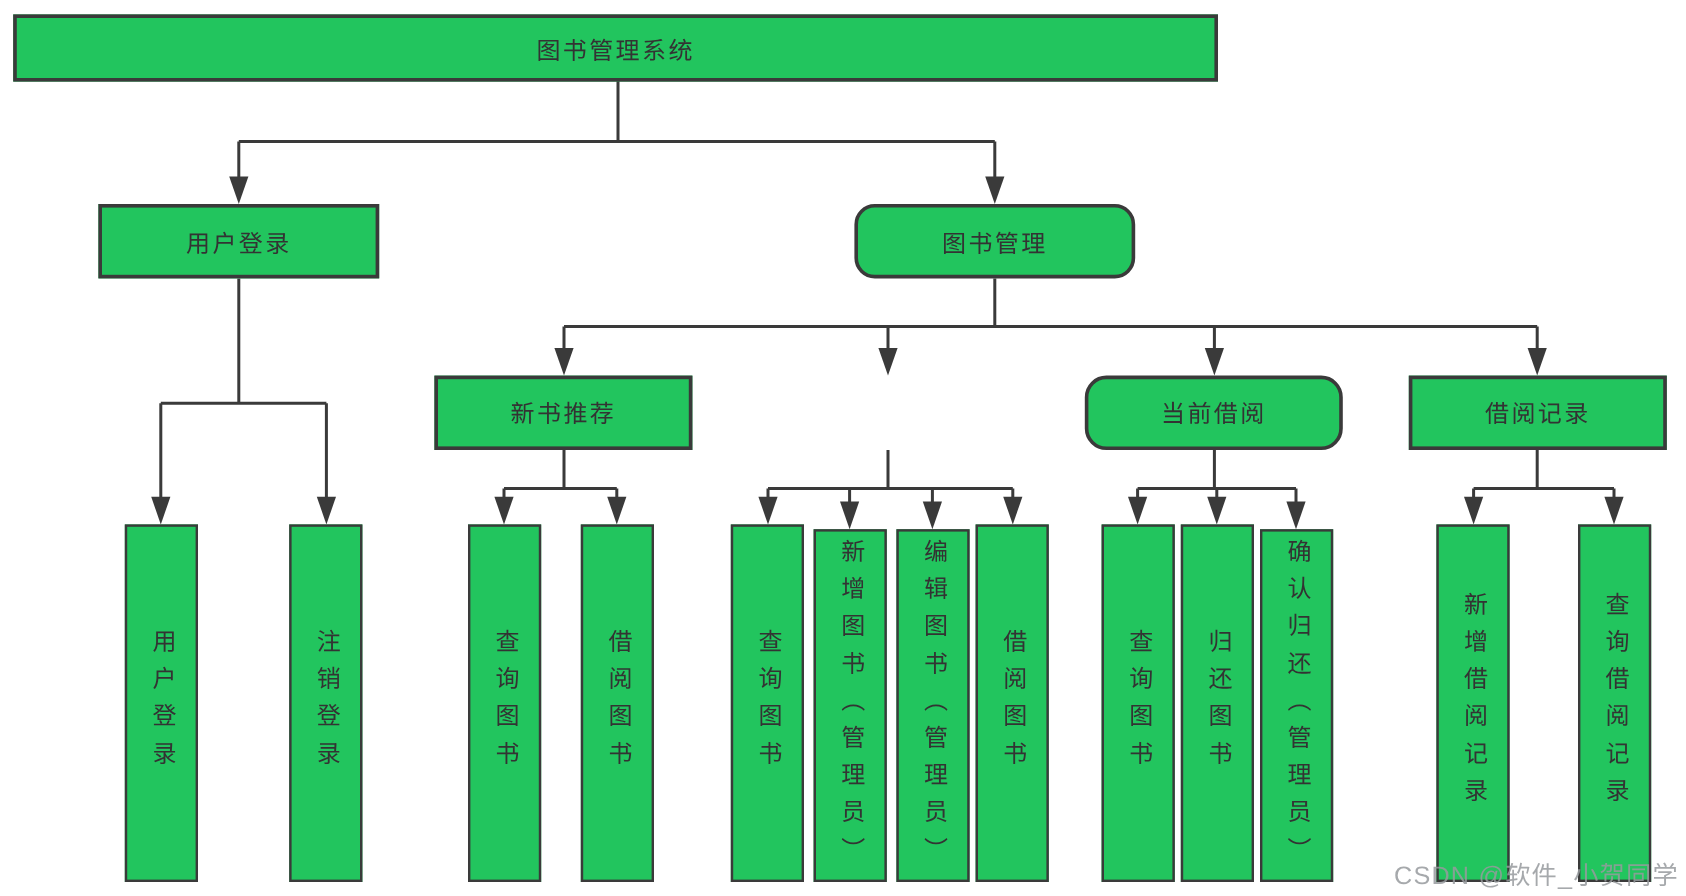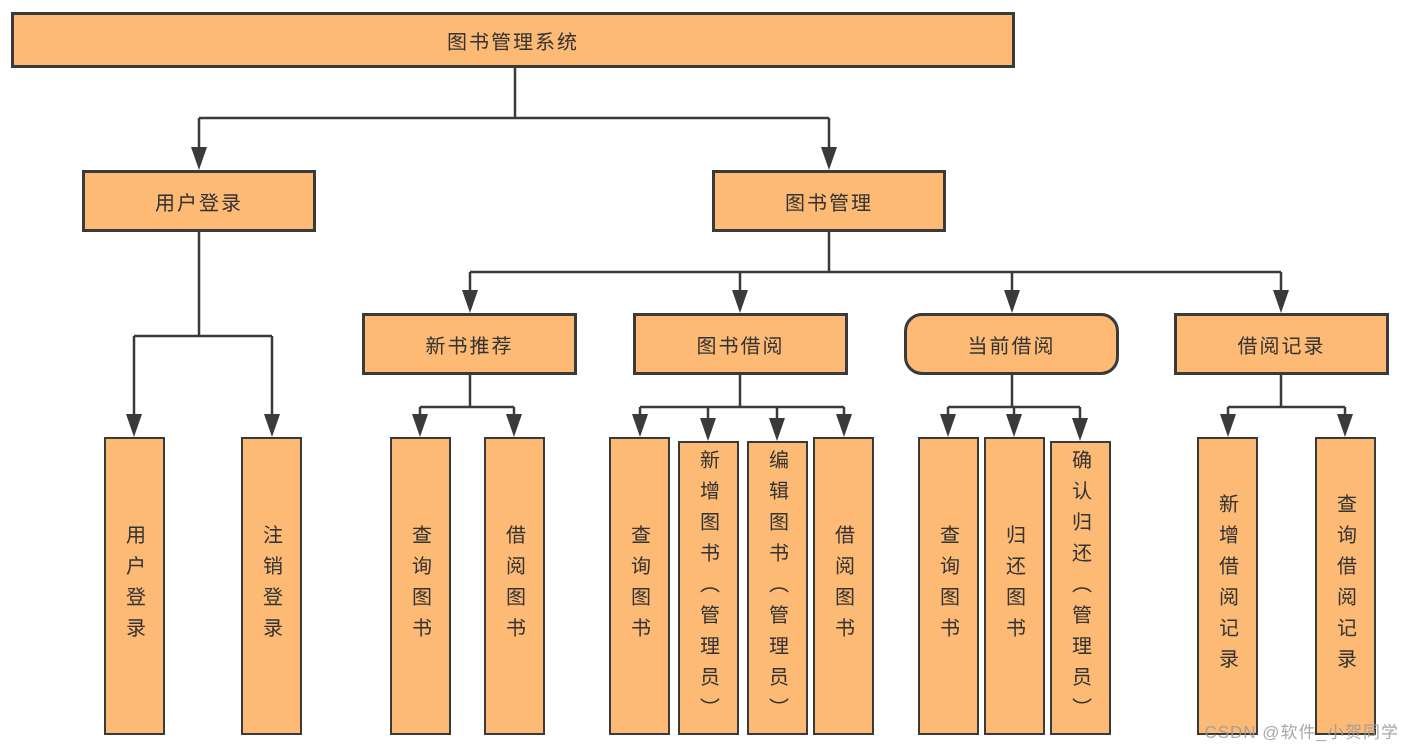--- a/index.html
+++ b/index.html
@@ -2,41 +2,41 @@
 <html lang="zh-CN"><head>
 <meta charset="utf-8">
 <style>
   html,body{margin:0;padding:0;background:#ffffff;}
   #canvas{
     position:relative;width:1405px;height:747px;background:#ffffff;overflow:hidden;
     font-family:"Liberation Sans", sans-serif;color:#333333;
   }
   #connectors{position:absolute;left:0;top:0;width:1405px;height:747px;pointer-events:none;}
   .node{
-    position:absolute;box-sizing:border-box;border:3px solid #3a3a3a;background:#fdba74;
+    position:absolute;box-sizing:border-box;border:3px solid #3a3a3a;background:#22c55e;
     display:flex;align-items:center;justify-content:center;
     font-size:20px;letter-spacing:2px;color:#333333;white-space:nowrap;
   }
   .node.root{left:11px;top:12px;width:1004px;height:56px;}
   .node.l2a{left:82px;top:170px;width:234px;height:62px;}
-  .node.l2b{left:712px;top:170px;width:234px;height:62px;}
+  .node.l2b{left:712px;top:170px;width:234px;height:62px;border-radius:17px;}
   .node.l3{top:313px;width:215px;height:62px;font-family:Liberation Mono, monospace;}
   .node.l3a{left:362px;} .node.l3b{left:633px;} .node.l3c{left:904px;border-radius:18px;} .node.l3d{left:1174px;text-align:center;}
   .node.leaf{top:437px;width:61px;height:298px;border-width:2.5px;letter-spacing:0;}
   .node.leaf.low{top:441px;height:294px;}
   .node.leaf span{
     writing-mode:vertical-rl;text-orientation:mixed;
     font-size:20px;letter-spacing:11px;line-height:1;display:block;
   }
   .lf1{left:104px;} .lf2{left:241px;} .lf3{left:390px;} .lf4{left:484px;}
   .lf5{left:609px;} .lf6{left:678px;} .lf7{left:747px;} .lf8{left:813px;}
   .lf9{left:918px;} .lf10{left:984px;} .lf11{left:1050px;} .lf12{left:1197px;} .lf13{left:1315px;}
   #watermark{
     position:absolute;right:6px;bottom:4px;z-index:5;
-    font-size:17px;letter-spacing:1px;color:rgba(150,154,158,0.85);
+    font-size:21px;letter-spacing:1px;color:rgba(150,154,158,0.85);
     pointer-events:none;white-space:nowrap;
   }
 </style>
 </head>
 <body>
 
 <div id="canvas">
 
   <svg id="connectors" viewBox="0 0 1405 747" xmlns="http://www.w3.org/2000/svg">
     <g stroke="#3a3a3a" stroke-width="2.5" fill="none">
@@ -70,21 +70,20 @@
       <polygon points="1337,414 1353,414 1345,437"></polygon>
     </g>
   </svg>
 
   <div class="node root">图书管理系统</div>
 
   <div class="node l2a">用户登录</div>
   <div class="node l2b">图书管理</div>
 
   <div class="node l3 l3a">新书推荐</div>
-  <div class="node l3 l3b">图书借阅</div>
   <div class="node l3 l3c">当前借阅</div>
   <div class="node l3 l3d">借阅记录</div>
 
   <div class="node leaf lf1">
     <span>用户登录</span>
   </div>
   <div class="node leaf lf2">
     <span>注销登录</span>
   </div>
 

